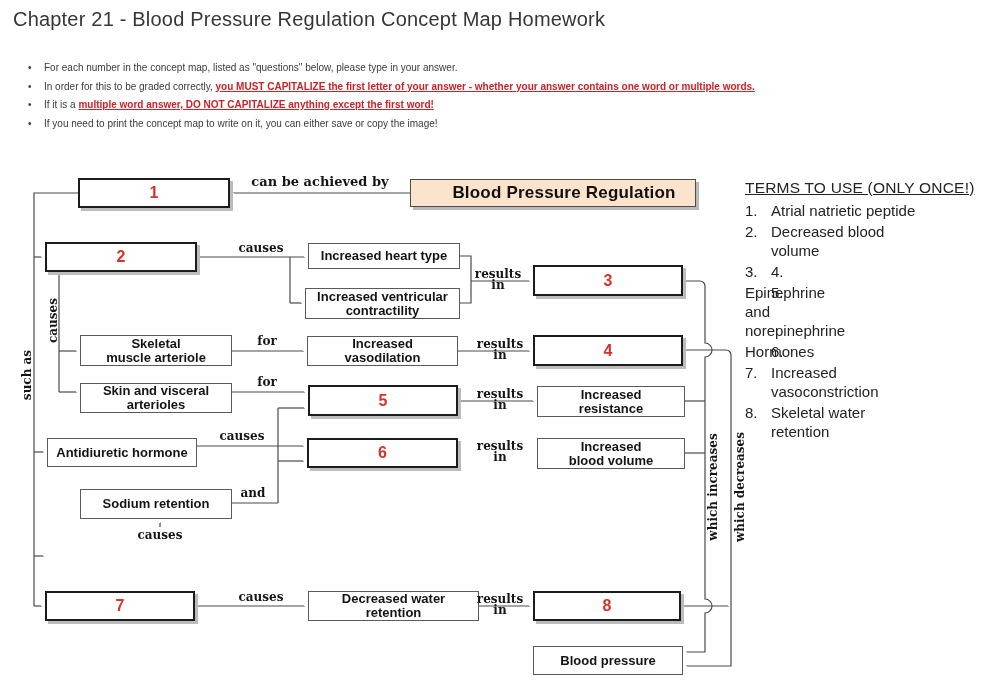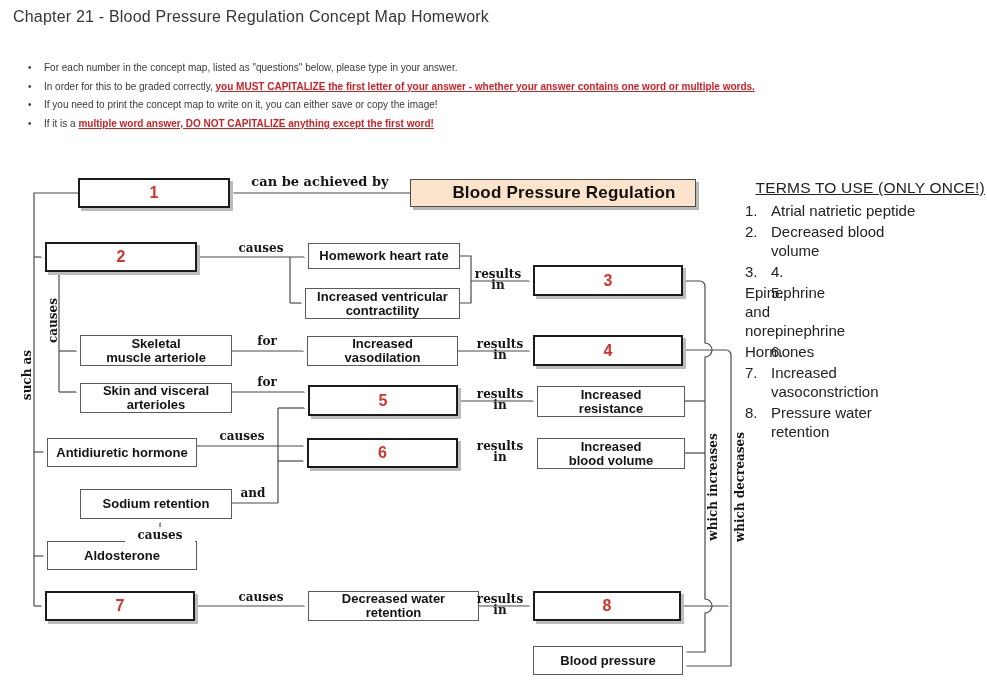--- a/index.html
+++ b/index.html
@@ -1,20 +1,20 @@
 <!DOCTYPE html>
 <html><head>
 <meta charset="utf-8">
 <style>
   html,body{margin:0;padding:0;background:#fff;}
   .page{position:relative;width:987px;height:689px;background:#ffffff;overflow:hidden;
         font-family:"Liberation Sans",sans-serif;color:#383838;}
 
   
-  .title{position:absolute;left:13px;top:8px;font-size:16px;font-weight:400;color:#363636;letter-spacing:.2px;}
+  .title{position:absolute;left:13px;top:8px;font-size:20px;font-weight:400;color:#363636;letter-spacing:.2px;}
   .bullets{position:absolute;left:28px;top:59px;width:930px;font-size:10px;line-height:17.5px;color:#3a3a3a;}
   .bullet{position:relative;padding-left:16px;margin:0 0 1px 0;}
   .bullet::before{content:"•";position:absolute;left:0;top:0;color:#3a3a3a;}
   .red{color:#cb2227;font-weight:bold;text-decoration:underline;}
 
   
   #map{position:absolute;left:0;top:170px;width:987px;height:519px;}
   #wiring{position:absolute;left:0;top:0;}
 
   .node{position:absolute;background:#fff;border:1px solid #5a5a5a;color:#141414;
@@ -30,38 +30,38 @@
   .elabel{position:absolute;font-family:"DejaVu Serif",serif;font-weight:bold;color:#161616;
         font-size:12px;line-height:16px;text-align:center;white-space:pre-line;}
   .elabel.big{font-size:13px;}
   .elabel.two{line-height:11px;}
   .vlabel{position:absolute;font-family:"DejaVu Serif",serif;font-weight:bold;color:#161616;
         font-size:12px;text-align:center;transform:rotate(-90deg);transform-origin:center;white-space:nowrap;}
   .wbg{background:#fff;}
 
   
   .terms{position:absolute;left:745px;top:8px;width:240px;color:#232323;}
-  .terms-heading{font-size:15.5px;line-height:19px;text-decoration:underline;letter-spacing:.2px;text-align:right;}
+  .terms-heading{font-size:15.5px;line-height:19px;text-decoration:underline;letter-spacing:.2px;}
   .terms-list{margin-top:4px;display:grid;grid-template-columns:26px 170px;row-gap:2px;
         font-size:15px;line-height:19px;}
   .tnum{text-align:left;}
   .titem{white-space:pre-line;}
 </style>
 </head>
 <body>
 
 <div class="page">
 
   <div class="title">Chapter 21 - Blood Pressure Regulation Concept Map Homework</div>
 
   <div class="bullets">
     <div class="bullet"><span>For each number in the concept map, listed as "questions" below, please type in your answer.</span><span class="red"></span></div>
     <div class="bullet"><span>In order for this to be graded correctly, </span><span class="red">you MUST CAPITALIZE the first letter of your answer - whether your answer contains one word or multiple words.</span></div>
+    <div class="bullet"><span>If it is a </span><span class="red">multiple word answer, DO NOT CAPITALIZE anything except the first word!</span></div>
     <div class="bullet"><span>If you need to print the concept map to write on it, you can either save or copy the image!</span><span class="red"></span></div>
-    <div class="bullet"><span>If it is a </span><span class="red">multiple word answer, DO NOT CAPITALIZE anything except the first word!</span></div>
   </div>
 
   <div id="map">
 
     <svg id="wiring" width="760" height="519" viewBox="0 0 760 519">
       <defs>
         <marker id="arw" markerWidth="16" markerHeight="12" refX="0" refY="0" orient="auto" markerUnits="userSpaceOnUse">
           <path d="M-6.5,-3.5 L0,0 L-6.5,3.5" stroke="#4a4a4a" stroke-width="1.2" fill="none"></path>
         </marker>
       </defs>
@@ -116,36 +116,35 @@
 
     <div class="answer" style="left:78px;top:8px;width:152px;height:30px;">1</div>
     <div class="answer" style="left:45px;top:72px;width:152px;height:30px;">2</div>
     <div class="answer" style="left:533px;top:95px;width:150px;height:31px;">3</div>
     <div class="answer" style="left:533px;top:165px;width:150px;height:31px;">4</div>
     <div class="answer" style="left:308px;top:215px;width:150px;height:31px;">5</div>
     <div class="answer" style="left:307px;top:268px;width:151px;height:30px;">6</div>
     <div class="answer" style="left:45px;top:421px;width:150px;height:30px;">7</div>
     <div class="answer" style="left:533px;top:421px;width:148px;height:30px;">8</div>
 
-    <div class="node" style="left:308px;top:73px;width:152px;height:26px;">Homework heart rate</div>
+    <div class="node" style="left:308px;top:73px;width:152px;height:26px;">Increased heart type</div>
     <div class="node" style="left:80px;top:165px;width:152px;height:31px;">Skeletal
 muscle arteriole</div>
     <div class="node" style="left:305px;top:118px;width:155px;height:31px;">Increased ventricular
 contractility</div>
     <div class="node" style="left:307px;top:166px;width:151px;height:30px;">Increased
 vasodilation</div>
     <div class="node" style="left:80px;top:213px;width:152px;height:30px;">Skin and visceral
 arterioles</div>
     <div class="node" style="left:537px;top:216px;width:148px;height:31px;">Increased
 resistance</div>
     <div class="node" style="left:47px;top:268px;width:150px;height:29px;">Antidiuretic hormone</div>
     <div class="node" style="left:537px;top:268px;width:148px;height:31px;">Increased
 blood volume</div>
     <div class="node" style="left:80px;top:319px;width:152px;height:30px;">Sodium retention</div>
-    <div class="node" style="left:47px;top:371px;width:150px;height:29px;">Aldosterone</div>
     <div class="node" style="left:308px;top:421px;width:171px;height:30px;">Decreased water
 retention</div>
     <div class="node" style="left:533px;top:476px;width:150px;height:29px;">Blood pressure</div>
 
     <div class="elabel big" style="left:245px;top:4px;width:150px;">can be achieved by</div>
     <div class="elabel" style="left:226px;top:70px;width:70px;">causes</div>
     <div class="elabel two" style="left:473px;top:99px;width:50px;">results
 in</div>
     <div class="elabel" style="left:247px;top:163px;width:40px;">for</div>
     <div class="elabel two" style="left:475px;top:169px;width:50px;">results
@@ -179,19 +178,19 @@
         <span class="tnum">4.</span>
           <span class="titem">Epinephrine and
 norepinephrine</span>
         <span class="tnum">5.</span>
           <span class="titem">Hormones</span>
         <span class="tnum">6.</span>
         <span class="tnum">7.</span>
           <span class="titem">Increased
 vasoconstriction</span>
         <span class="tnum">8.</span>
-          <span class="titem">Pressure water
+          <span class="titem">Skeletal water
 retention</span>
       </div>
     </div>
 
   </div>
 </div>
 
 </body></html>

